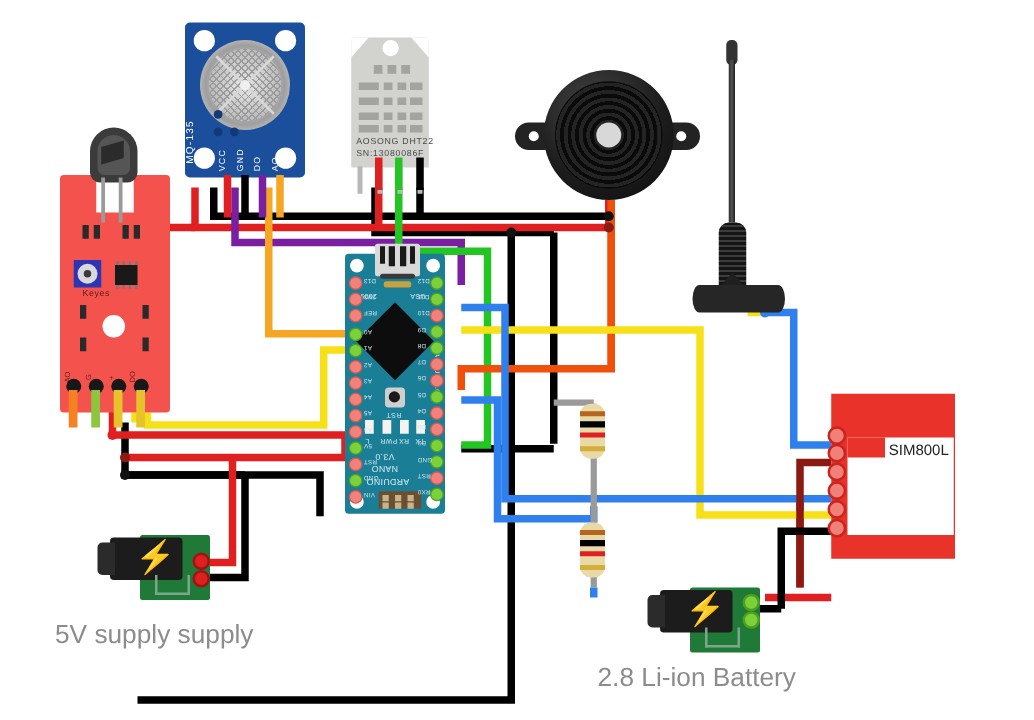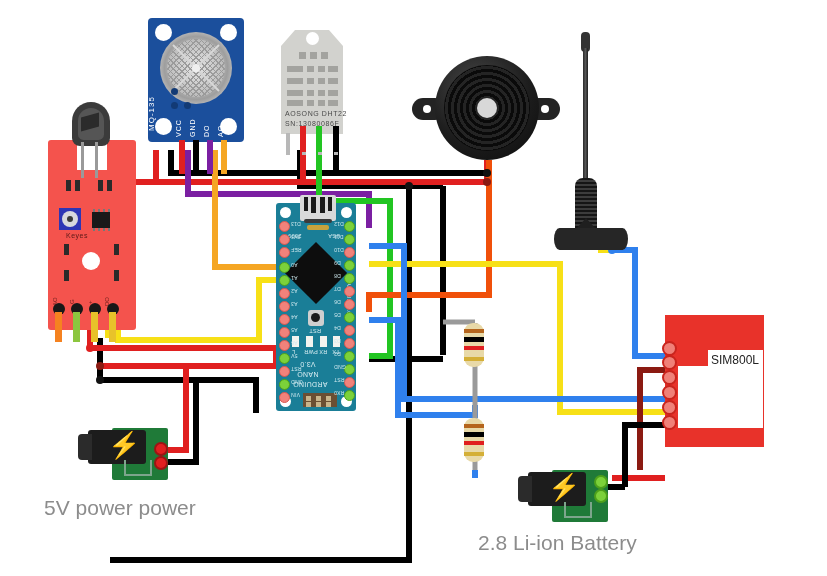--- a/index.html
+++ b/index.html
@@ -486,16 +486,16 @@
   <div class="comp" style="left:518px;top:470px;width:100px;height:52px;">
     <div class="ps-green" style="left:34px;top:0;width:56px;height:52px;"></div>
     <div class="ps-jack" style="left:10px;top:2px;width:58px;height:34px;"></div>
     <div class="ps-barrel" style="left:0;top:6px;width:14px;height:26px;"></div>
     <div class="ps-bolt" style="left:30px;top:4px;">⚡</div>
     <div class="ps-tr" style="left:46px;top:32px;width:24px;height:14px;"></div>
     <div class="ps-pad" style="left:76px;top:5px;background:#7cd13a;border:2px solid #4da01b;"></div>
     <div class="ps-pad" style="left:76px;top:19px;background:#7cd13a;border:2px solid #4da01b;"></div>
   </div>
 
-  <div class="lbl" style="left:44px;top:496px;">5V power power</div>
+  <div class="lbl" style="left:44px;top:496px;">5V supply supply</div>
   <div class="lbl" style="left:478px;top:531px;">2.8 Li-ion Battery</div>
 
 </div>
 
 </body></html>

